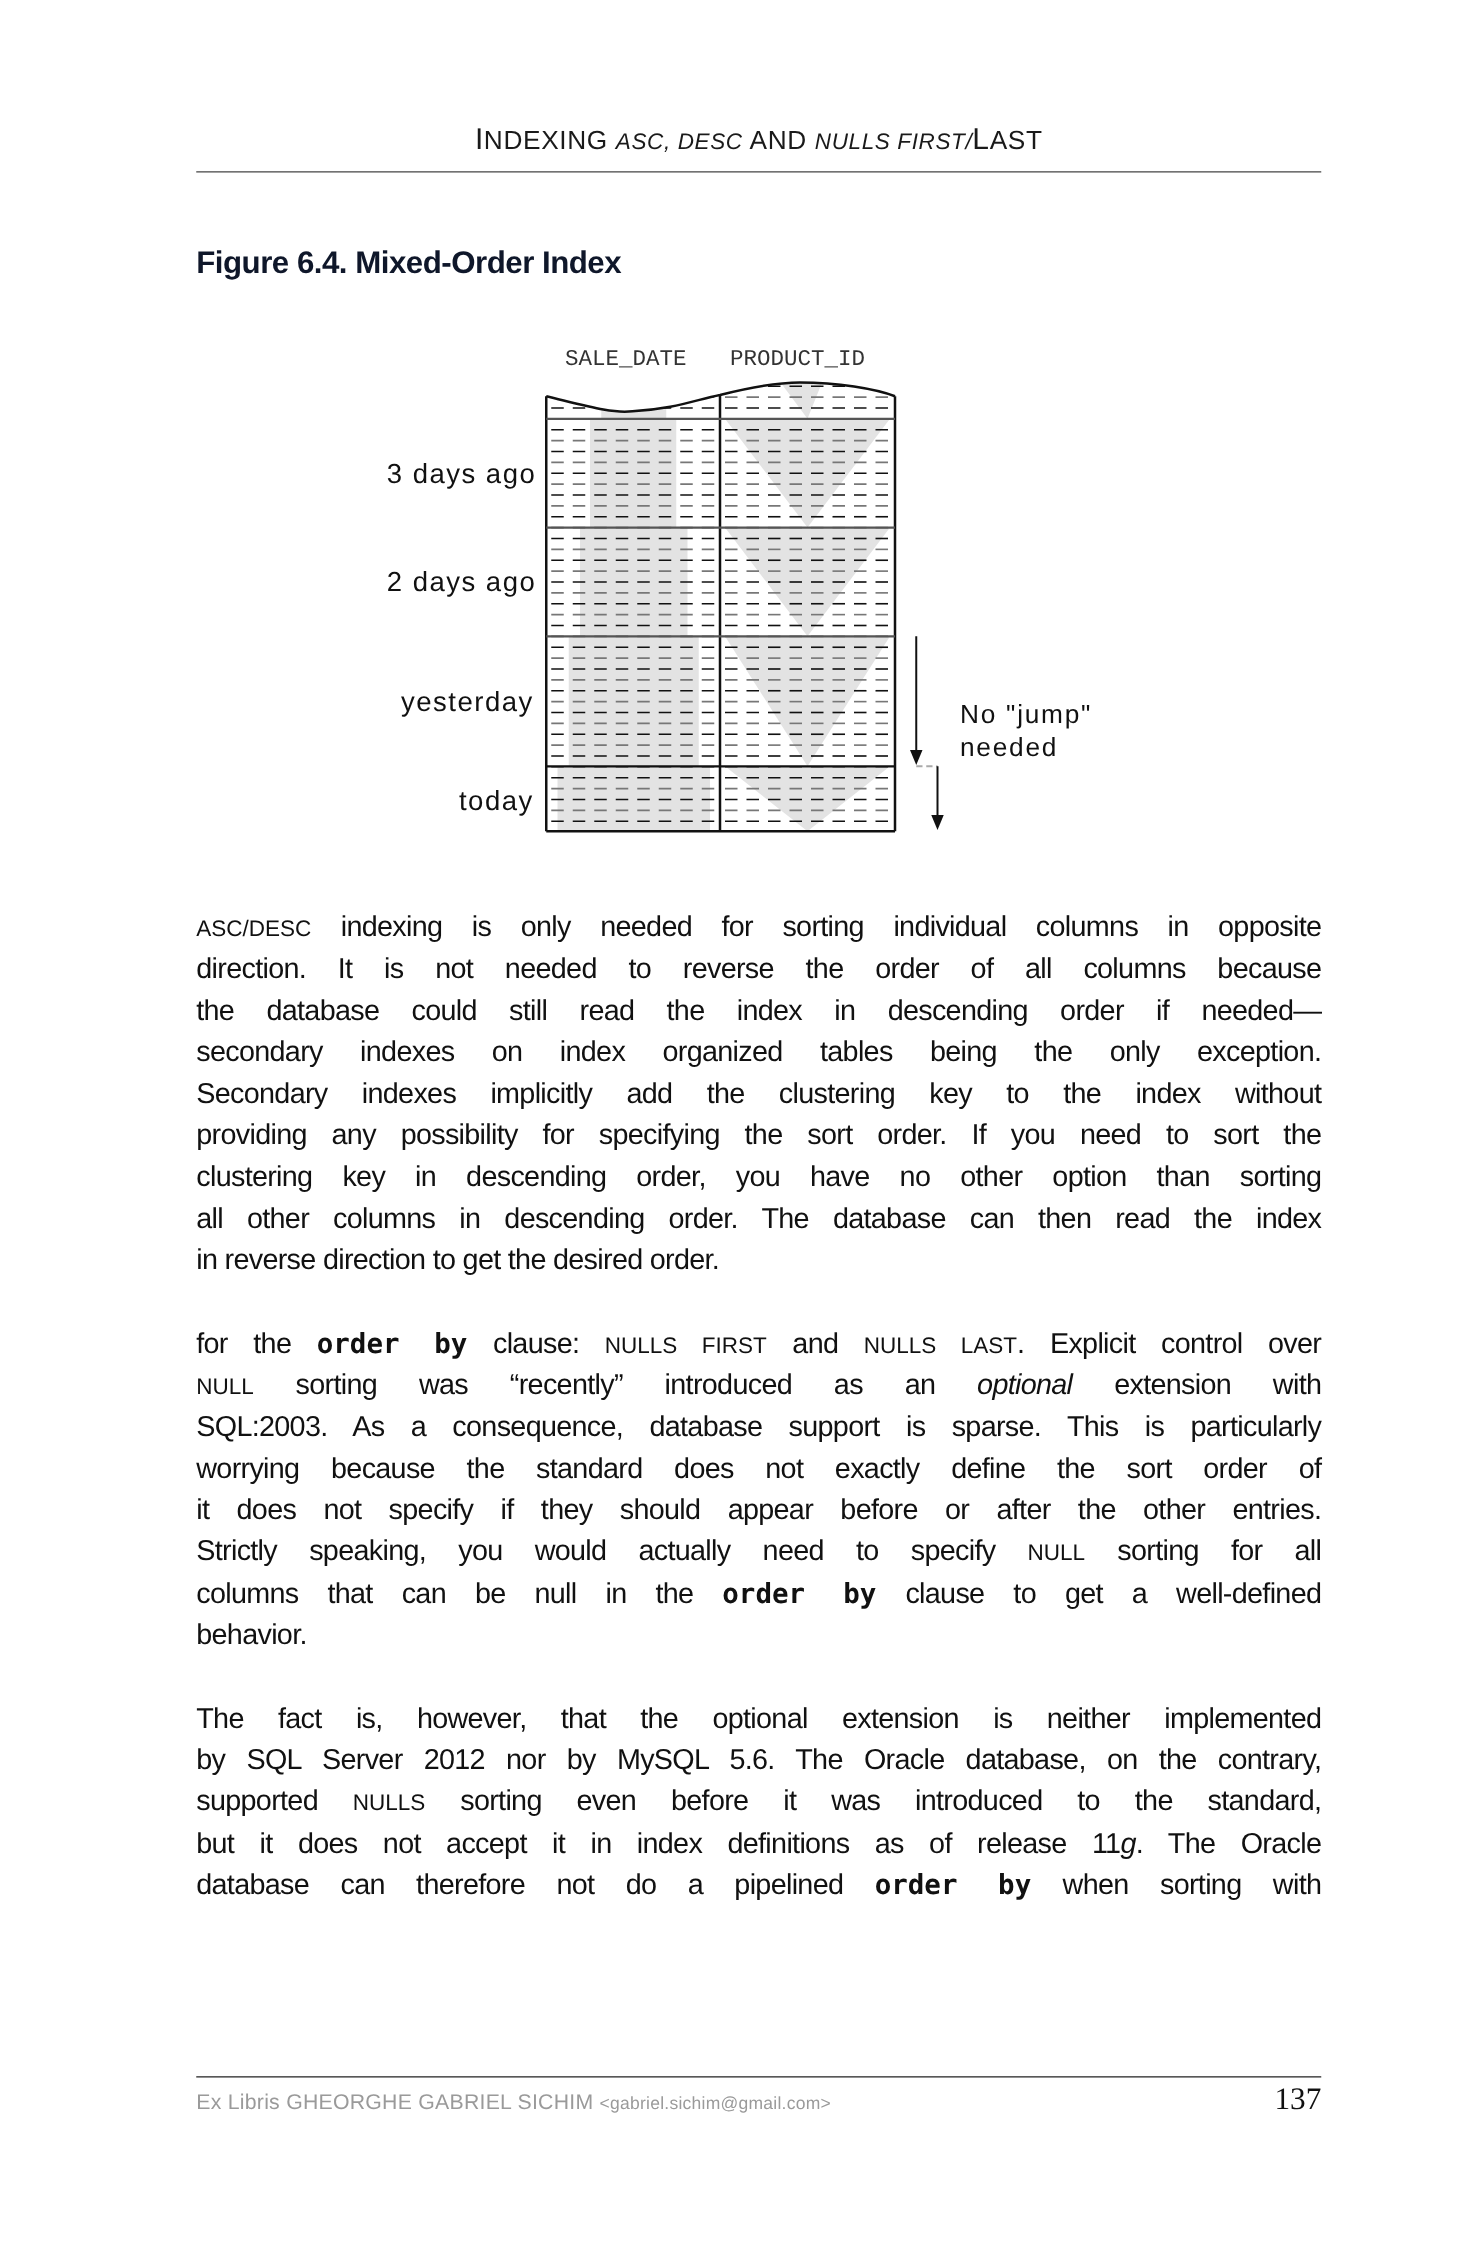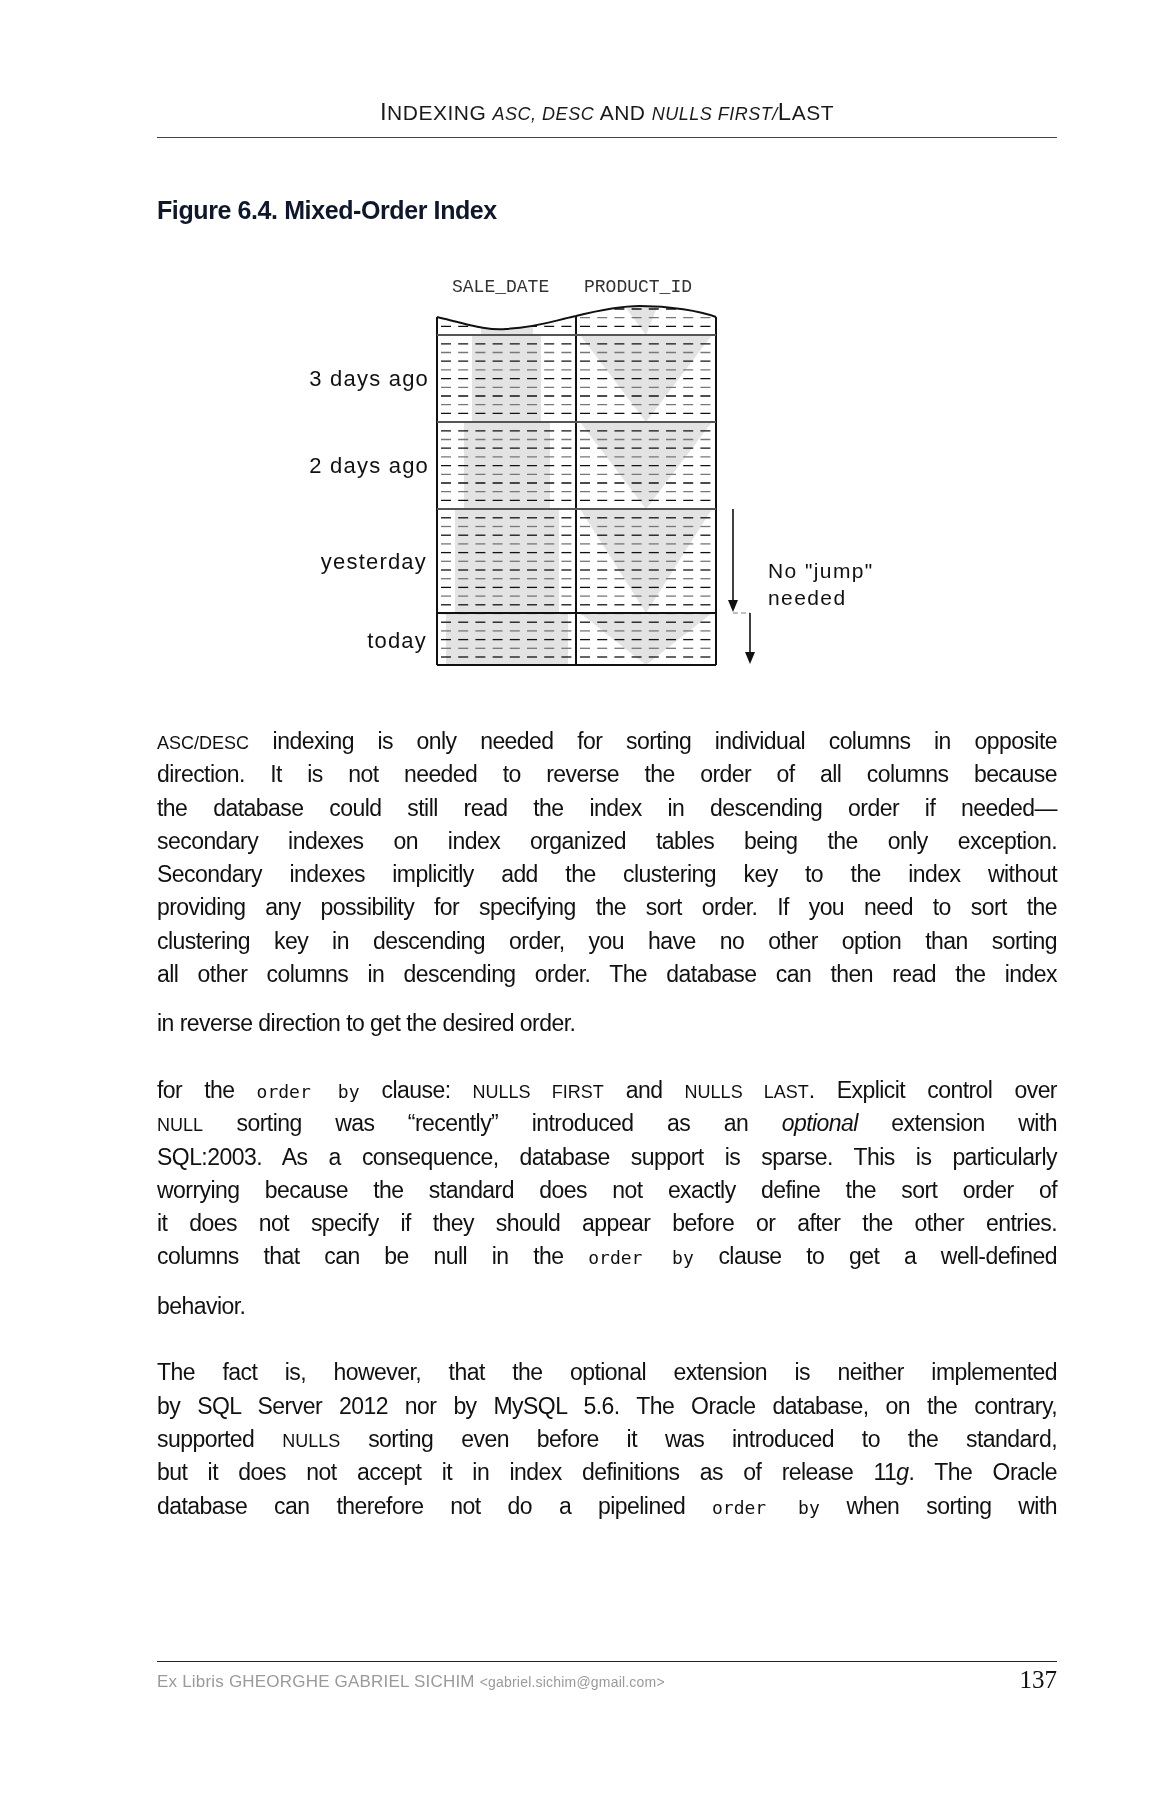--- a/index.html
+++ b/index.html
@@ -27,24 +27,24 @@
   .note { font-family: "Liberation Sans", sans-serif; font-size: 21px; fill: #111; letter-spacing: 1.4px; }
 
   .body-text {
     position: absolute; left: 157px; width: 900px; top: 725px;
     font-family: "Liberation Sans", sans-serif; font-size: 23px; color: #111;
   }
   .line {
     height: 33.3px; line-height: 33.3px; white-space: nowrap; overflow: visible;
     text-align: justify; text-align-last: justify; letter-spacing: -0.55px; word-spacing: 0px;
   }
-  .line.last { text-align-last: left; margin-top: 16px; }
+  .line.last { text-align-last: left; }
   .blank { height: 33.3px; }
   .sc-code { font-family: "Liberation Sans", sans-serif; font-size: 18px; letter-spacing: 0; }
-  .kw { font-family: "DejaVu Sans Mono", monospace; font-weight: normal; font-size: 18px; letter-spacing: 0; }
+  .kw { font-family: "DejaVu Sans Mono", monospace; font-weight: bold; font-size: 22px; letter-spacing: 0; }
   .ital { font-style: italic; }
 
   .footer-rule { position: absolute; left: 157px; width: 900px; top: 1661px; height: 0; border-top: 1.5px solid #222; }
   .footer-text {
     position: absolute; left: 157px; top: 1672px; font-family: "Liberation Sans", sans-serif;
     font-size: 17px; color: #9a9a9a; letter-spacing: 0.2px;
   }
   .footer-text .small { font-size: 14px; }
   .page-number {
     position: absolute; right: 117px; top: 1666px; font-family: "Liberation Serif", serif;
@@ -787,20 +787,21 @@
         <div class="line"><span>all other columns in descending order. The database can then read the index</span></div>
         <div class="line last"><span>in reverse direction to get the desired order.</span></div>
       </div>
       <div class="blank"></div>
       <div>
         <div class="line"><span>for the </span><span class="kw">order by</span><span> clause: </span><span class="sc-code">NULLS FIRST</span><span> and </span><span class="sc-code">NULLS LAST</span><span>. Explicit control over</span></div>
         <div class="line"><span class="sc-code">NULL</span><span> sorting was “recently” introduced as an </span><span class="ital">optional</span><span> extension with</span></div>
         <div class="line"><span>SQL:2003. As a consequence, database support is sparse. This is particularly</span></div>
         <div class="line"><span>worrying because the standard does not exactly define the sort order of</span></div>
         <div class="line"><span>it does not specify if they should appear before or after the other entries.</span></div>
+        <div class="line"><span>Strictly speaking, you would actually need to specify </span><span class="sc-code">NULL</span><span> sorting for all</span></div>
         <div class="line"><span>columns that can be null in the </span><span class="kw">order by</span><span> clause to get a well-defined</span></div>
         <div class="line last"><span>behavior.</span></div>
       </div>
       <div class="blank"></div>
       <div>
         <div class="line"><span>The fact is, however, that the optional extension is neither implemented</span></div>
         <div class="line"><span>by SQL Server 2012 nor by MySQL 5.6. The Oracle database, on the contrary,</span></div>
         <div class="line"><span>supported </span><span class="sc-code">NULLS</span><span> sorting even before it was introduced to the standard,</span></div>
         <div class="line"><span>but it does not accept it in index definitions as of release 11</span><span class="ital">g</span><span>. The Oracle</span></div>
         <div class="line"><span>database can therefore not do a pipelined </span><span class="kw">order by</span><span> when sorting with</span></div>

